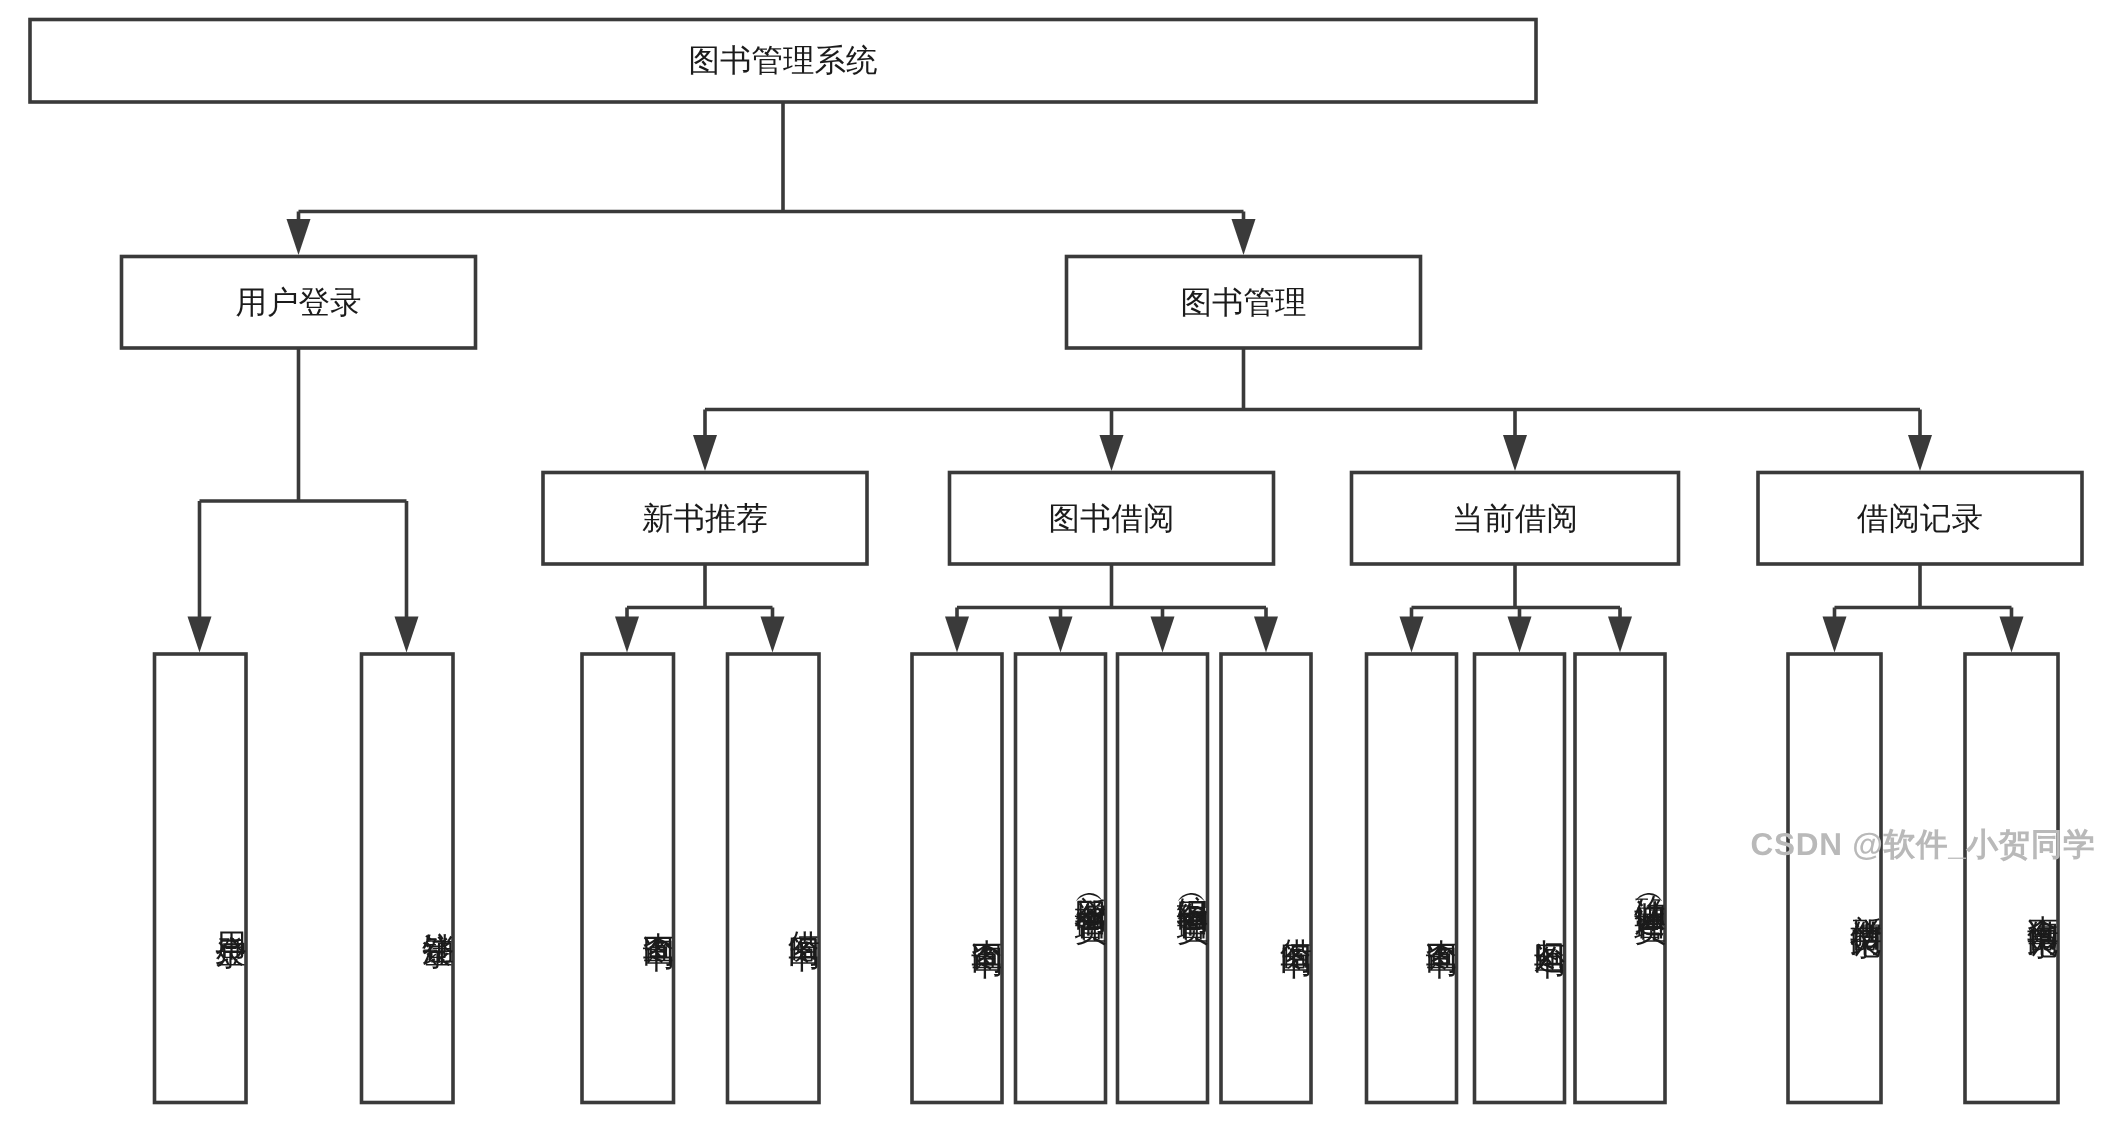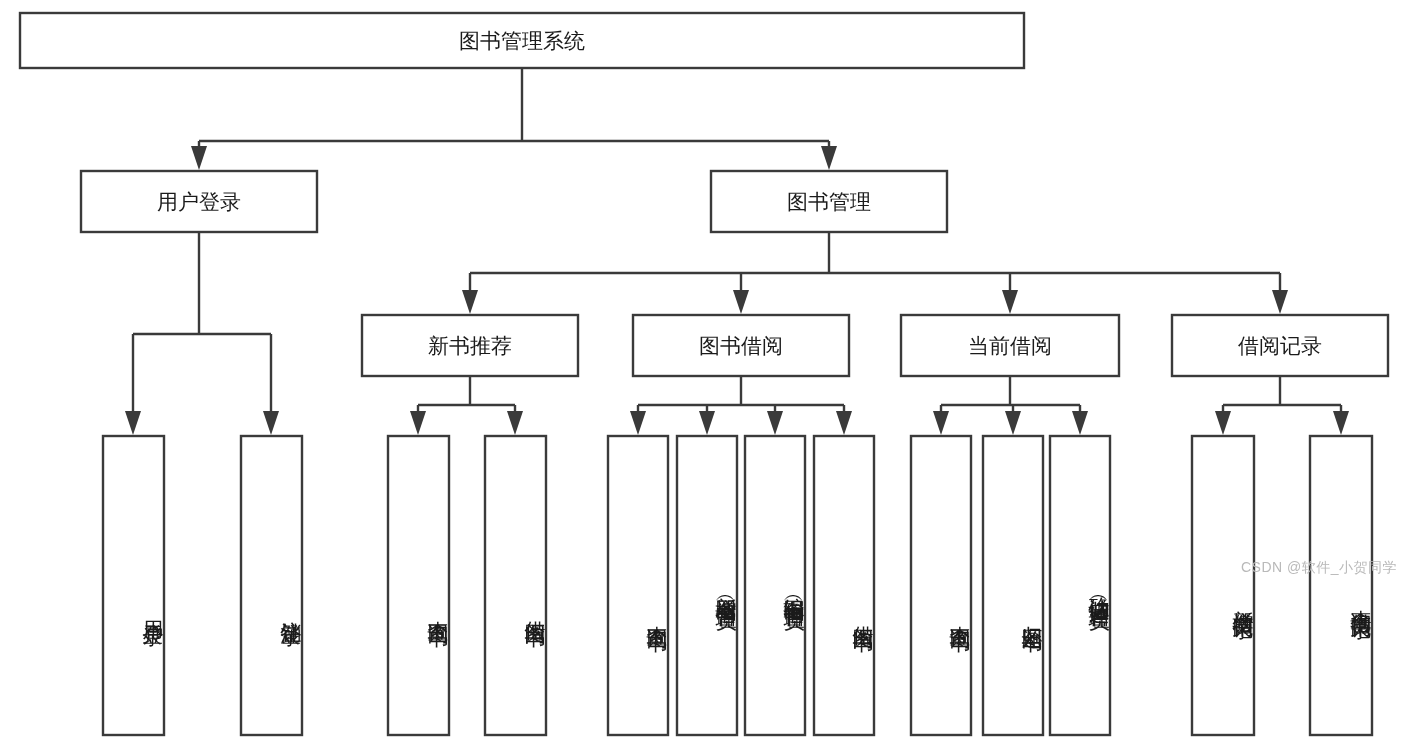--- a/index.html
+++ b/index.html
@@ -64,25 +64,26 @@
     line-height: 1.05;
     color: #1b1b1b;
     letter-spacing: 2px;
     white-space: nowrap;
   }
   .watermark {
     position: absolute;
     right: 8px;
     bottom: 6px;
     font-family: "Liberation Sans", "DejaVu Sans", sans-serif;
-    font-size: 14px;
+    font-size: 21px;
     color: #b9b9b9;
     letter-spacing: 0.5px;
     pointer-events: none;
     user-select: none;
+    font-weight: bold;
   }
 </style>
 </head>
 <body>
 
 <div id="diagram-root">
 
   <svg id="flow-svg" viewBox="0 0 1405 747">
 
     <g>

